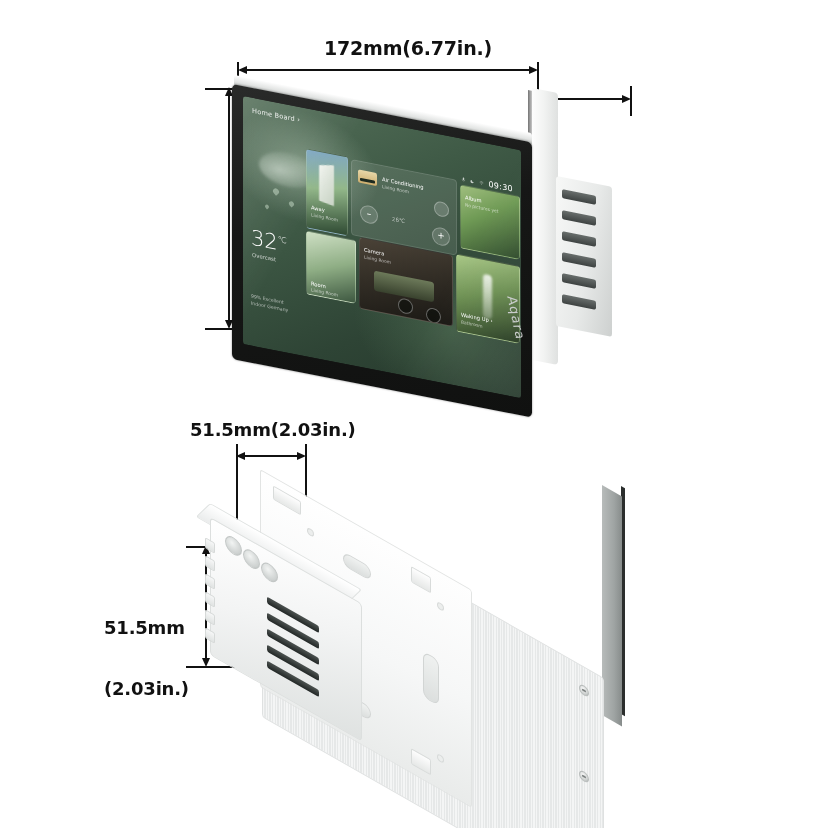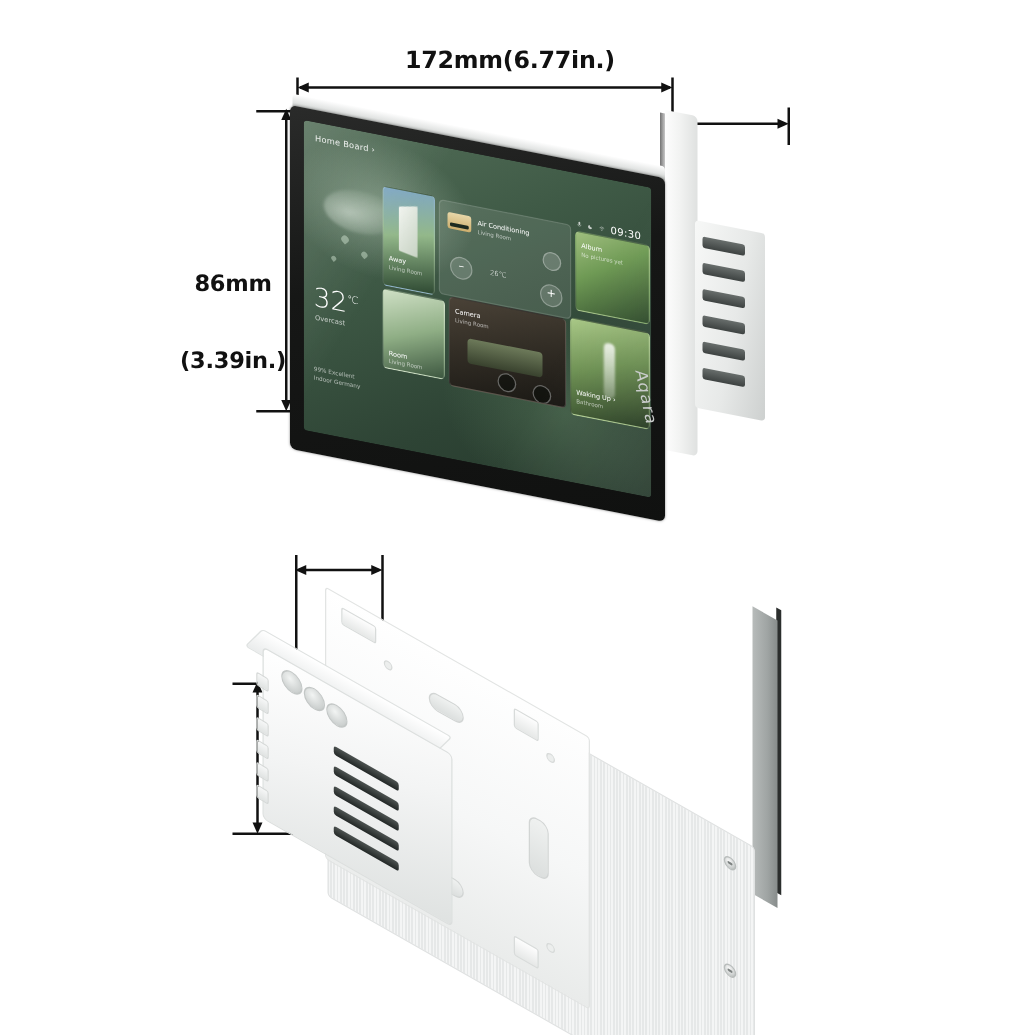--- a/index.html
+++ b/index.html
@@ -228,24 +228,20 @@
   <div class="ext ext-v" style="left:537px;top:62px;height:52px;"></div>
   <div class="arrowline" style="left:240px;top:69px;width:296px;"></div>
   <div class="ah ah-l" style="left:238px;top:65.6px;"></div>
   <div class="ah ah-r" style="left:529px;top:65.6px;"></div>
 
   <div class="ext ext-v" style="left:630px;top:86px;height:30px;"></div>
   <div class="arrowline" style="left:540px;top:98px;width:88px;"></div>
   <div class="ah ah-l" style="left:537px;top:94.6px;"></div>
   <div class="ah ah-r" style="left:622px;top:94.6px;"></div>
 
-  <div class="dim dim-side" style="left:144px;top:178px;text-align:center;">
-    <div>86mm</div>
-    <div>(3.39in.)</div>
-  </div>
   <div class="ext ext-h" style="left:205px;top:88px;width:40px;"></div>
   <div class="ext ext-h" style="left:205px;top:328px;width:48px;"></div>
   <div class="arrowline-v" style="left:228px;top:92px;height:232px;"></div>
   <div class="av av-u" style="left:224.6px;top:87px;"></div>
   <div class="av av-d" style="left:224.6px;top:320px;"></div>
 
   <div class="dev-top">
     <div class="top-body">
 
       <div class="slab-shadow"></div>
@@ -337,26 +333,31 @@
           </div>
 
           <div class="glare"></div>
         </div>
       </div>
 
       <div class="aqara">Aqara</div>
     </div>
   </div>
 
+  <div class="dim dim-lower" style="left:190px;top:420px;">51.5mm(2.03in.)</div>
   <div class="ext ext-v" style="left:236px;top:444px;height:76px;"></div>
   <div class="ext ext-v" style="left:305px;top:444px;height:136px;"></div>
   <div class="arrowline" style="left:239px;top:455px;width:64px;"></div>
   <div class="ah ah-l" style="left:236px;top:451.6px;"></div>
   <div class="ah ah-r" style="left:297px;top:451.6px;"></div>
 
+  <div class="dim dim-lower" style="left:104px;top:578px;">
+    <div>51.5mm</div>
+    <div>(2.03in.)</div>
+  </div>
   <div class="ext ext-h" style="left:186px;top:546px;width:68px;"></div>
   <div class="ext ext-h" style="left:186px;top:666px;width:78px;"></div>
   <div class="arrowline-v" style="left:205px;top:550px;height:112px;"></div>
   <div class="av av-u" style="left:201.6px;top:545px;"></div>
   <div class="av av-d" style="left:201.6px;top:658px;"></div>
 
   <div class="dim dim-lower" style="left:443px;top:668px;">30mm(1.18in.)</div>
   <div class="leader" style="left:404px;top:645px;width:76px;transform:rotate(10deg);"></div>
   <div class="leader" style="left:404px;top:663px;width:80px;transform:rotate(-9deg);"></div>
   <div class="ah ah-l" style="left:402px;top:650px;transform:rotate(10deg);"></div>

